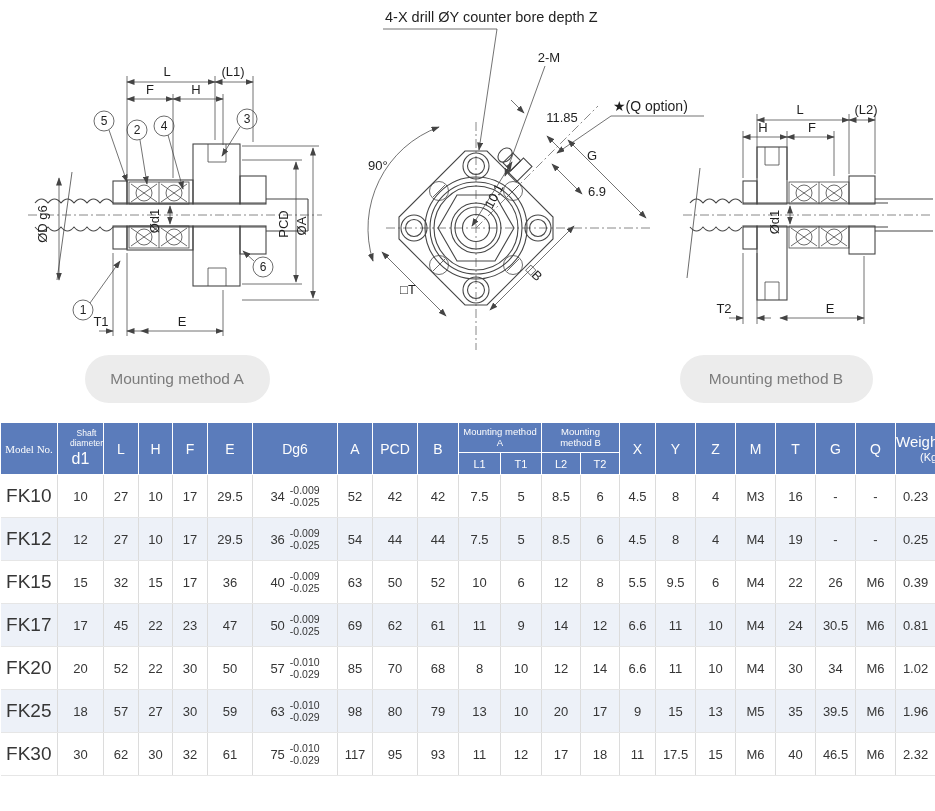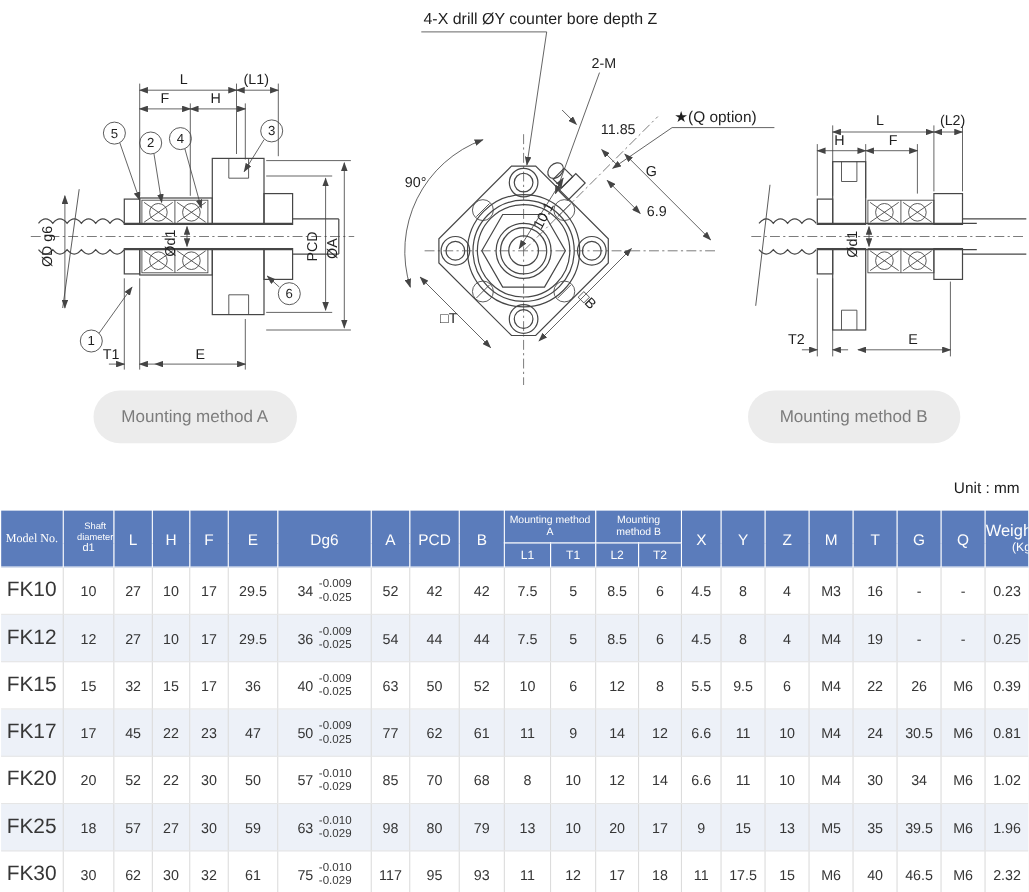--- a/index.html
+++ b/index.html
@@ -17,21 +17,21 @@
   #unit-row{height:40px;box-sizing:border-box;text-align:right;padding:12px 8px 0 0;font-size:14px;color:#1c1c1c;}
   table{border-collapse:collapse;table-layout:fixed;width:935px;}
   th{background:#5b7cbb;color:#fdfdfd;font-weight:normal;border:1px solid #fff;padding:0;}
   th.l1{font-size:14px;}
   td{text-align:center;font-size:13px;color:#363636;border-right:1px solid #dcdcdc;
      border-bottom:1px solid #e6e6e6;height:42px;padding:0;}
   td:first-child{font-size:19px;}
   tr.alt td{background:#edf1f8;}
   .mn{font-size:11px;font-family:Liberation Serif, serif;}
   .shaft-s{font-size:8.5px;line-height:1.15;margin-left:12px;}
-  .shaft-d1{font-size:10px;line-height:1.2;}
+  .shaft-d1{font-size:16px;line-height:1.2;}
   .grp{font-size:9.5px;line-height:1.15;padding:2px 4px;}
   .sub{font-size:11px;margin-top:17px;}
   .wt1{font-size:15px;line-height:1.2;}
   .wt2{font-size:11px;line-height:1.2;margin-left:24px;}
   .dgwrap{display:flex;align-items:center;justify-content:center;gap:5px;}
   .dgtol{font-size:10.5px;line-height:1.15;text-align:right;color:#363636;}
 </style>
 </head>
 <body>
 
@@ -279,21 +279,20 @@
     <text class="dimtxt" x="763" y="132" text-anchor="middle">H</text>
     <text class="dimtxt" x="812" y="132" text-anchor="middle">F</text>
     <text class="dimtxt" x="779" y="222" text-anchor="middle" transform="rotate(-90 779 222)">Ød1</text>
     <text class="dimtxt" x="724" y="313" text-anchor="middle">T2</text>
     <text class="dimtxt" x="830" y="313" text-anchor="middle">E</text>
     <rect class="badge-rect" x="680" y="355" width="193" height="48" rx="24"></rect>
     <text class="badge-text" x="776" y="384" text-anchor="middle">Mounting method B</text>
   </g>
 </svg>
 
-<div id="unit-row">Unit : mm</div>
 
 <table>
   <colgroup>
     <col style="width:57px">
         <col style="width:46px">
         <col style="width:35px">
         <col style="width:34px">
     <col style="width:35px">
         <col style="width:45px">
         <col style="width:85px">
@@ -460,21 +459,21 @@
           <td>47</td>
           <td>
             <div class="dgwrap">
               <span>50</span>
               <div class="dgtol">
                 <div>-0.009</div>
                 <div>-0.025</div>
               </div>
             </div>
           </td>
-          <td>77</td>
+          <td>69</td>
           <td>62</td>
           <td>61</td>
           <td>11</td>
           <td>9</td>
           <td>14</td>
           <td>12</td>
           <td>6.6</td>
           <td>11</td>
           <td>10</td>
           <td>M4</td>

